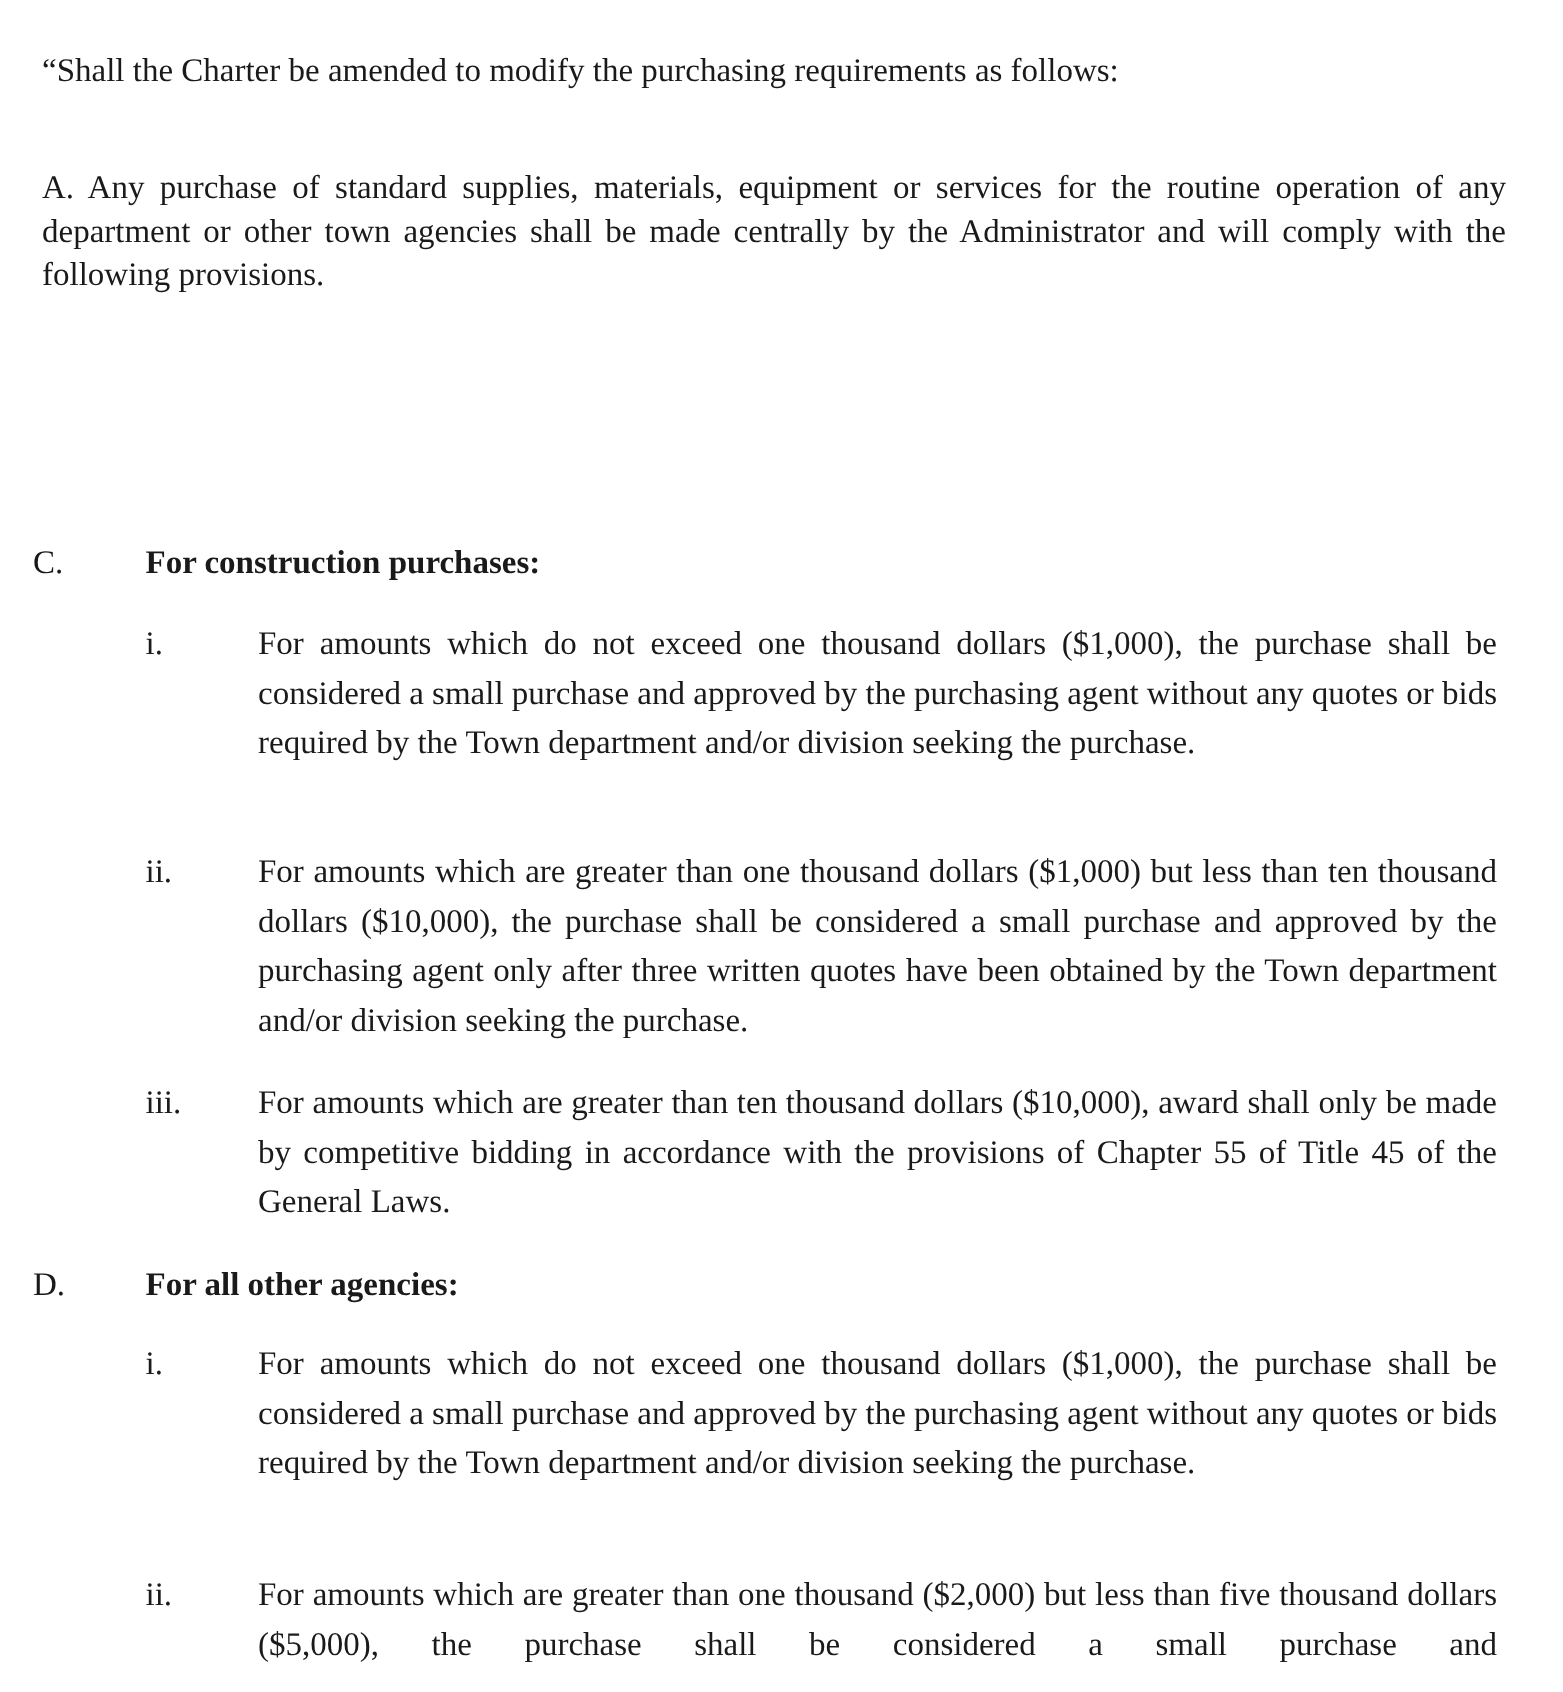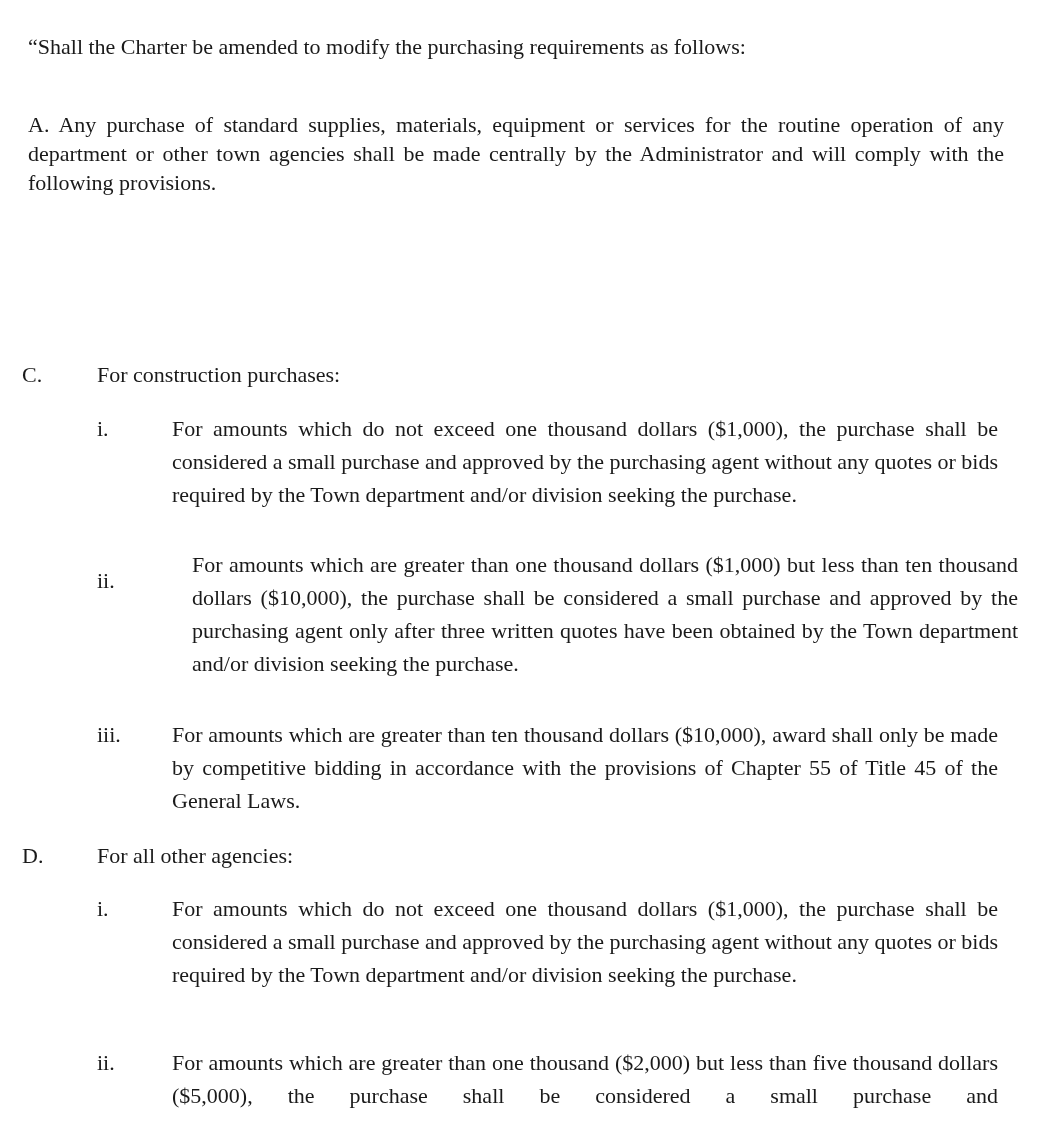--- a/index.html
+++ b/index.html
@@ -8,21 +8,21 @@
     font-family: "Liberation Serif", "DejaVu Serif", serif;
     color: #1a1a1a;
     font-size: 22px;
   }
   .page { position: absolute; left: 0; top: 0; width: 1042px; height: 1128px; }
   .p { position: absolute; left: 22px; width: 976px; text-align: justify; line-height: 29px; margin: 6px; }
   .p.last-left { text-align-last: left; }
   .lbl { position: absolute; margin: 0; line-height: 29px; }
   .sub-lbl { position: absolute; left: 97px; margin: 0; line-height: 33px; }
   .sub-text { position: absolute; left: 172px; width: 826px; text-align: justify; text-align-last: left; line-height: 33px; margin: 0; }
-  .head { position: absolute; left: 97px; margin: 0; line-height: 29px; }
+  .head { position: absolute; left: 97px; margin: 0; line-height: 29px; font-weight: bold; }
 </style>
 </head>
 <body>
 
 <div class="page">
 
   <p class="p last-left" style="top:26px;">“Shall the Charter be amended to modify the purchasing requirements as follows:</p>
 
   <p class="p last-left" style="top:104px;">A. Any purchase of standard supplies, materials, equipment or services for the routine operation of any department or other town agencies shall be made centrally by the Administrator and will comply with the following provisions.</p>
 
@@ -31,21 +31,21 @@
     <p class="lbl" style="left:22px; top:360px;">C.</p>
     <p class="head" style="top:360px;">For construction purchases:</p>
 
     <div>
       <p class="sub-lbl" style="top:412px;">i.</p>
       <p class="sub-text" style="top:412px;">For amounts which do not exceed one thousand dollars ($1,000), the purchase shall be considered a small purchase and approved by the purchasing agent without any quotes or bids required by the Town department and/or division seeking the purchase.</p>
     </div>
 
     <div>
       <p class="sub-lbl" style="top:564px;">ii.</p>
-      <p class="sub-text" style="top:548px;margin-left:20px;">For amounts which are greater than one thousand dollars ($1,000) but less than ten thousand dollars ($10,000), the purchase shall be considered a small purchase and approved by the purchasing agent only after three written quotes have been obtained by the Town department and/or division seeking the purchase.</p>
+      <p class="sub-text" style="top:564px;">For amounts which are greater than one thousand dollars ($1,000) but less than ten thousand dollars ($10,000), the purchase shall be considered a small purchase and approved by the purchasing agent only after three written quotes have been obtained by the Town department and/or division seeking the purchase.</p>
     </div>
 
     <div>
       <p class="sub-lbl" style="top:718px;text-align:center;">iii.</p>
       <p class="sub-text" style="top:718px;">For amounts which are greater than ten thousand dollars ($10,000), award shall only be made by competitive bidding in accordance with the provisions of Chapter 55 of Title 45 of the General Laws.</p>
     </div>
   </div>
 
   <div>
     <p class="lbl" style="left:22px; top:841px;">D.</p>

